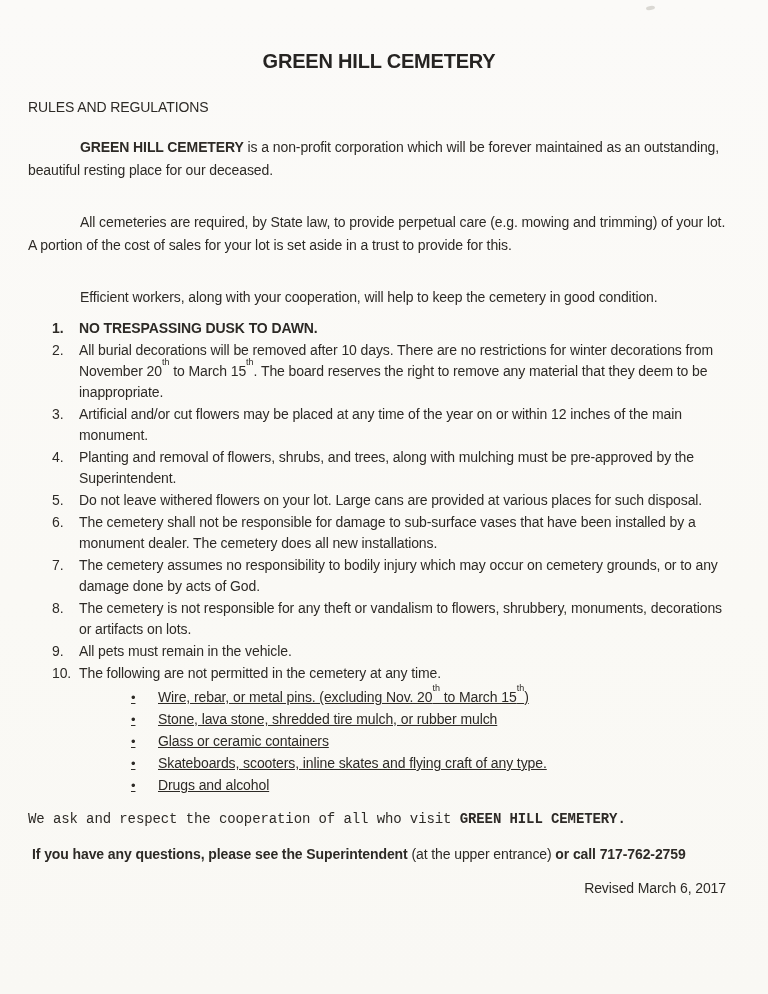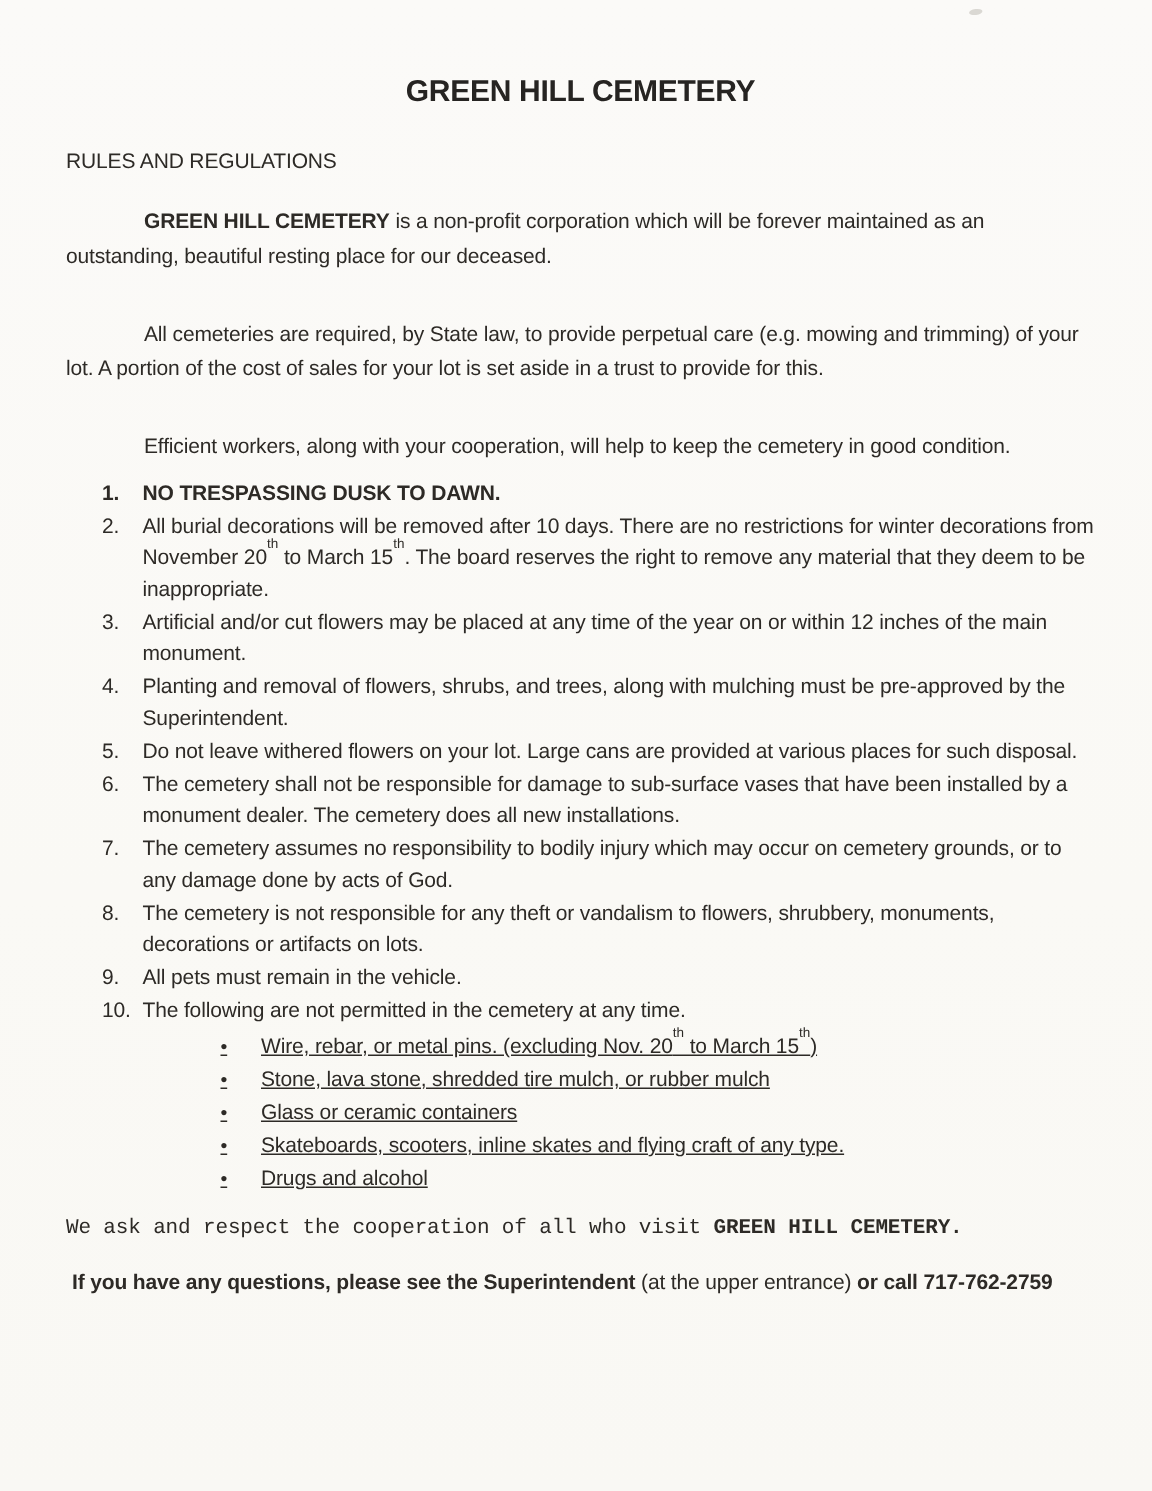--- a/index.html
+++ b/index.html
@@ -3,21 +3,21 @@
 <meta charset="utf-8">
 <style>
   html, body { margin: 0; padding: 0; }
   body {
     width: 768px; height: 994px; overflow: hidden;
     background: #faf9f6;
   }
   .page {
     box-sizing: border-box;
     width: 768px; height: 994px;
-    padding: 50px 38px 0 44px;
+    padding: 50px 38px 0 28px;
     background: linear-gradient(180deg, #fbfaf8 0%, #faf9f5 60%, #f9f8f4 100%);
     font-family: "Liberation Sans", sans-serif;
     font-size: 14px; line-height: 23px;
     letter-spacing: -0.1px;
     color: #2d2a26;
     position: relative;
   }
   .scan-speck {
     position: absolute; top: 6px; left: 646px;
     width: 9px; height: 4px; border-radius: 50%;
@@ -128,13 +128,14 @@
         <li>
           <span class="bdot"></span>
           <span class="btext"><span>Drugs and alcohol</span></span>
         </li>
       </ul>
     </li>
   </ol>
 
   <p class="closing"><span>We ask and respect the cooperation of all who visit </span><span class="b">GREEN HILL CEMETERY.</span></p>
   <p class="contact"><span class="b">If you have any questions, please see the Superintendent</span><span> (at the upper entrance) </span><span class="b">or call 717-762-2759</span></p>
+  <p class="revised">Revised March 6, 2017</p>
 </div>
 
 </body></html>

